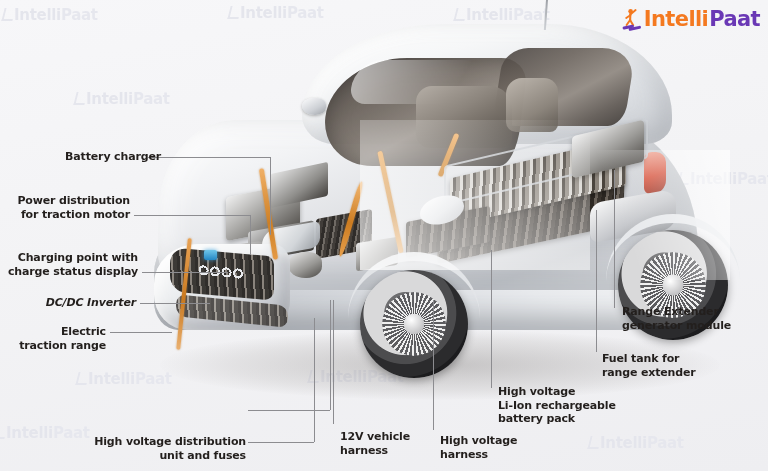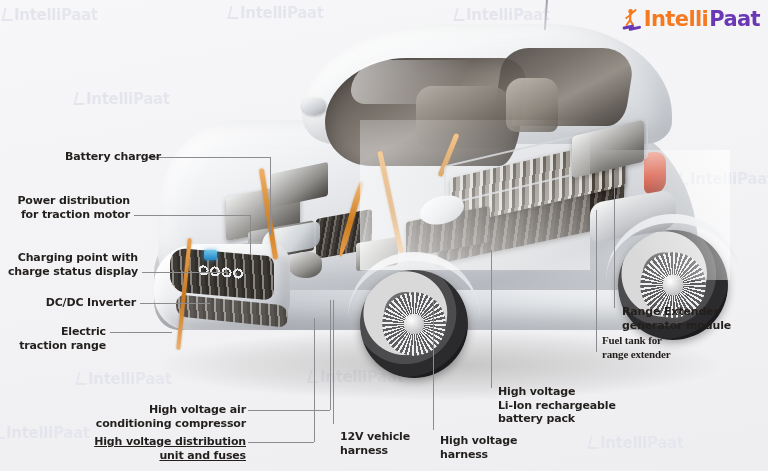--- a/index.html
+++ b/index.html
@@ -261,45 +261,43 @@
   <div class="ld v" style="left:596px;top:210px;height:142px;"></div>
 
   <div class="lbl r" style="left:17px;top:150px;width:144px;">Battery charger</div>
 
   <div class="lbl r" style="left:0;top:194px;width:130px;">Power distribution
 for traction motor</div>
 
   <div class="lbl r" style="left:0;top:251px;width:138px;">Charging point with
 charge status display</div>
 
-  <div class="lbl r" style="left:0;top:296px;width:136px;">DC/DC Inverter</div>
+  <div class="lbl r" style="left:0;top:296px;width:136px;font-style:italic;">DC/DC Inverter</div>
 
   <div class="lbl r" style="left:0;top:325px;width:106px;">Electric
 traction range</div>
 
-  <div class="lbl r" style="left:40px;top:403px;width:206px;">High voltage air
-conditioning compressor</div>
-
-  <div class="lbl r" style="left:40px;top:435px;width:206px;text-decoration:underline;">High voltage distribution
+
+  <div class="lbl r" style="left:40px;top:435px;width:206px;">High voltage distribution
 unit and fuses</div>
 
   <div class="lbl l" style="left:340px;top:430px;width:96px;">12V vehicle
 harness</div>
 
   <div class="lbl l" style="left:440px;top:434px;width:98px;">High voltage
 harness</div>
 
   <div class="lbl l" style="left:498px;top:385px;width:122px;">High voltage
 Li-Ion rechargeable
 battery pack</div>
 
   <div class="lbl l" style="left:622px;top:305px;width:136px;">Range Extender
 generator module</div>
 
-  <div class="lbl l" style="left:602px;top:334px;width:136px;font-family:Liberation Serif, serif;">Fuel tank for
+  <div class="lbl l" style="left:602px;top:352px;width:136px;">Fuel tank for
 range extender</div>
 
   <div class="logo">
     <span class="mark">
       <svg viewBox="0 0 20 26" width="20" height="26" aria-hidden="true">
         <circle cx="8.6" cy="5.2" r="2.3" fill="#f47920"></circle>
         <path d="M8.4 7.4 L8.1 14.2" stroke="#f47920" stroke-width="2.1" stroke-linecap="round"></path>
         <path d="M8.3 8.6 L13.6 4.0" stroke="#f47920" stroke-width="1.9" stroke-linecap="round"></path>
         <path d="M8.3 9.2 L4.2 12.0" stroke="#f47920" stroke-width="1.9" stroke-linecap="round"></path>
         <path d="M8.1 14.0 L11.2 19.2" stroke="#f47920" stroke-width="2.0" stroke-linecap="round"></path>

